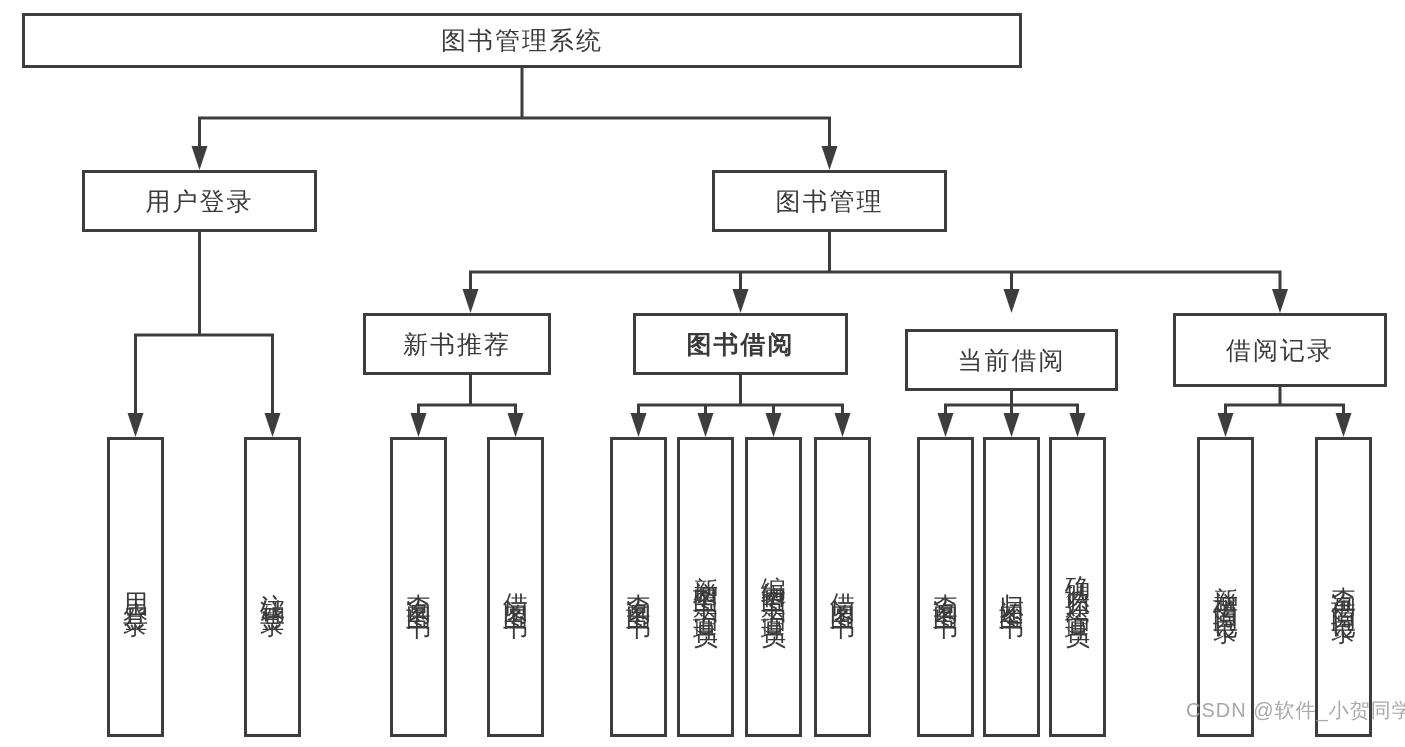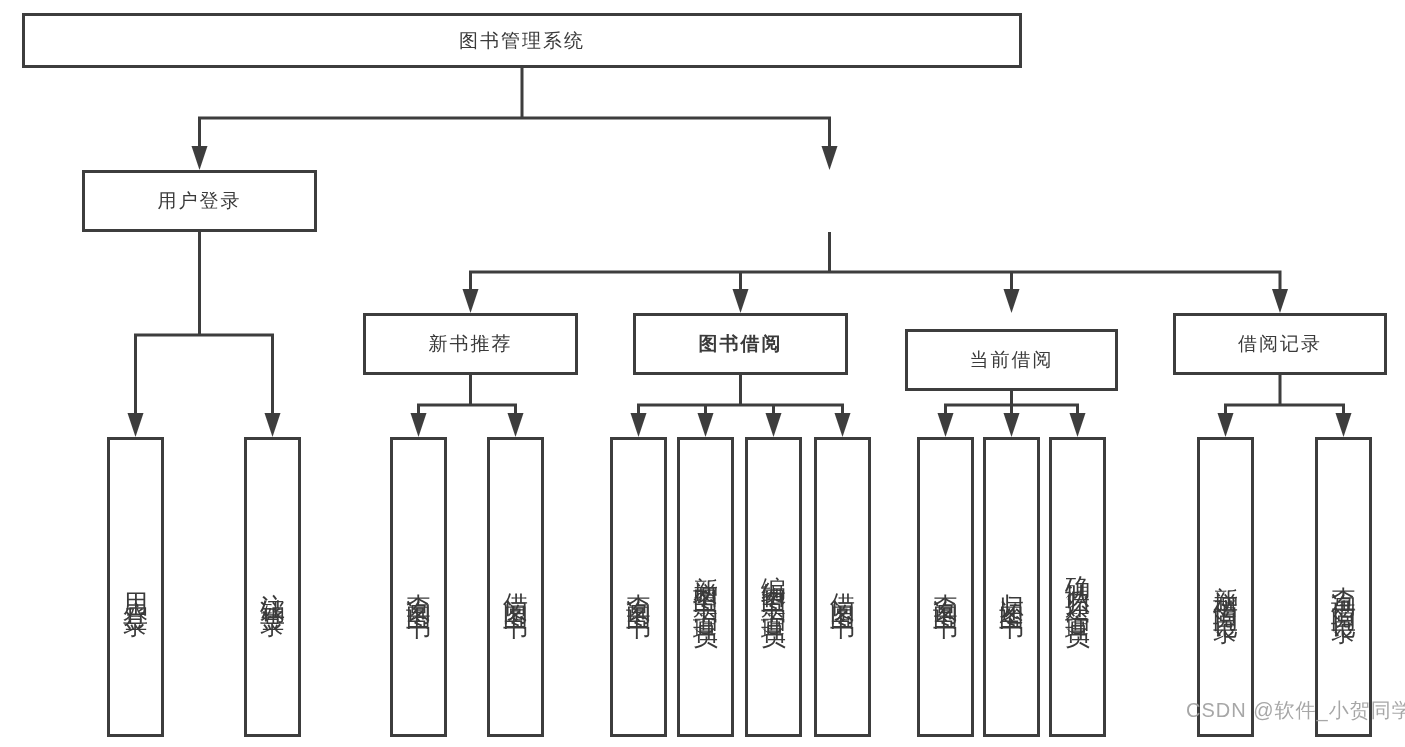--- a/index.html
+++ b/index.html
@@ -16,21 +16,21 @@
     position: absolute;
     box-sizing: border-box;
     background: #ffffff;
     border: 3px solid #3d3d3d;
     color: #3a3a3a;
     display: flex;
     align-items: center;
     justify-content: center;
     z-index: 2;
   }
-  .hbox { font-size: 19px; letter-spacing: 2px; }
+  .hbox { font-size: 25px; letter-spacing: 2px; }
   .vbox {
     top: 437px;
     width: 57px;
     height: 300px;
     writing-mode: vertical-rl;
     text-orientation: mixed;
     font-size: 25px;
     letter-spacing: 7px;
     line-height: 1;
   }
@@ -102,31 +102,34 @@
     </g>
   </svg>
 
   <div class="hbox" style="left:22px; top:13px; width:1000px; height:55px;">
     <span>图书管理系统</span>
   </div>
 
   <div class="hbox" style="left:82px; top:170px; width:235px; height:62px;">
     <span>用户登录</span>
   </div>
+  <div class="hbox" style="left:712px; top:170px; width:235px; height:62px;">
+    <span>图书管理</span>
+  </div>
 
-  <div class="hbox" style="left:363px; top:313px; width:215px; height:62px;">
+  <div class="hbox" style="left:363px; top:313px; width:188px; height:62px;">
     <span>新书推荐</span>
   </div>
   <div class="hbox" style="left:633px; top:313px; width:215px; height:62px;font-weight:bold;">
     <span>图书借阅</span>
   </div>
   <div class="hbox" style="left:905px; top:313px; width:213px; height:62px;margin-top:16px;">
     <span>当前借阅</span>
   </div>
-  <div class="hbox" style="left:1173px; top:313px; width:214px; height:62px;">
+  <div class="hbox" style="left:1173px; top:313px; width:214px; height:74px;">
     <span>借阅记录</span>
   </div>
 
   <div class="vbox" style="left:107px;">
     <span>用户登录</span>
   </div>
   <div class="vbox" style="left:244px;">
     <span>注销登录</span>
   </div>
 

